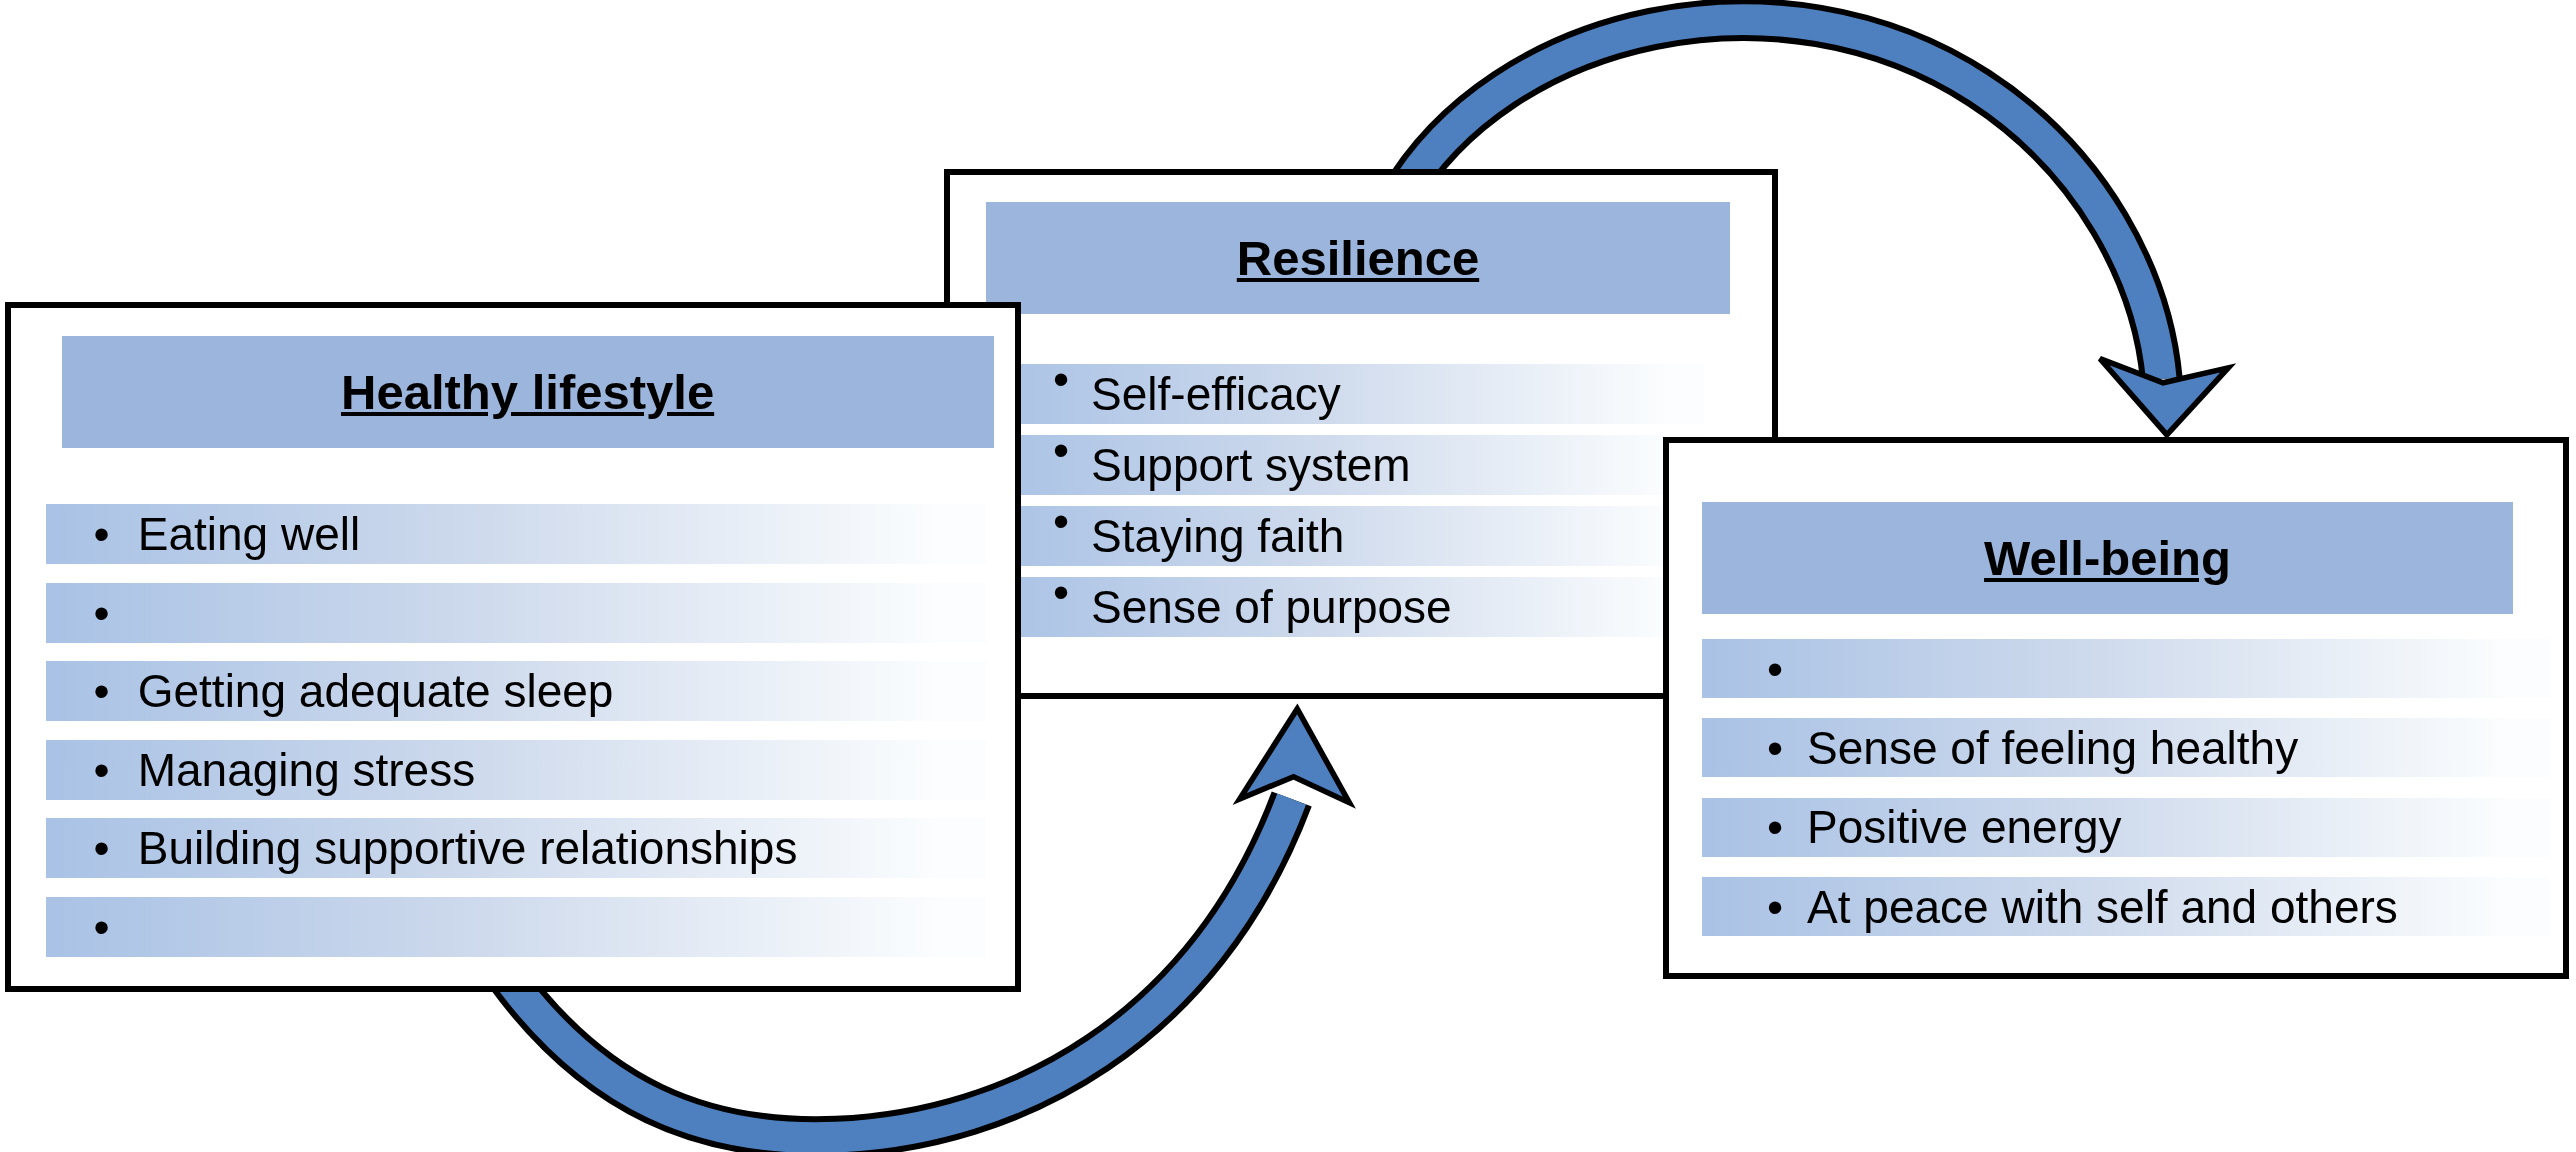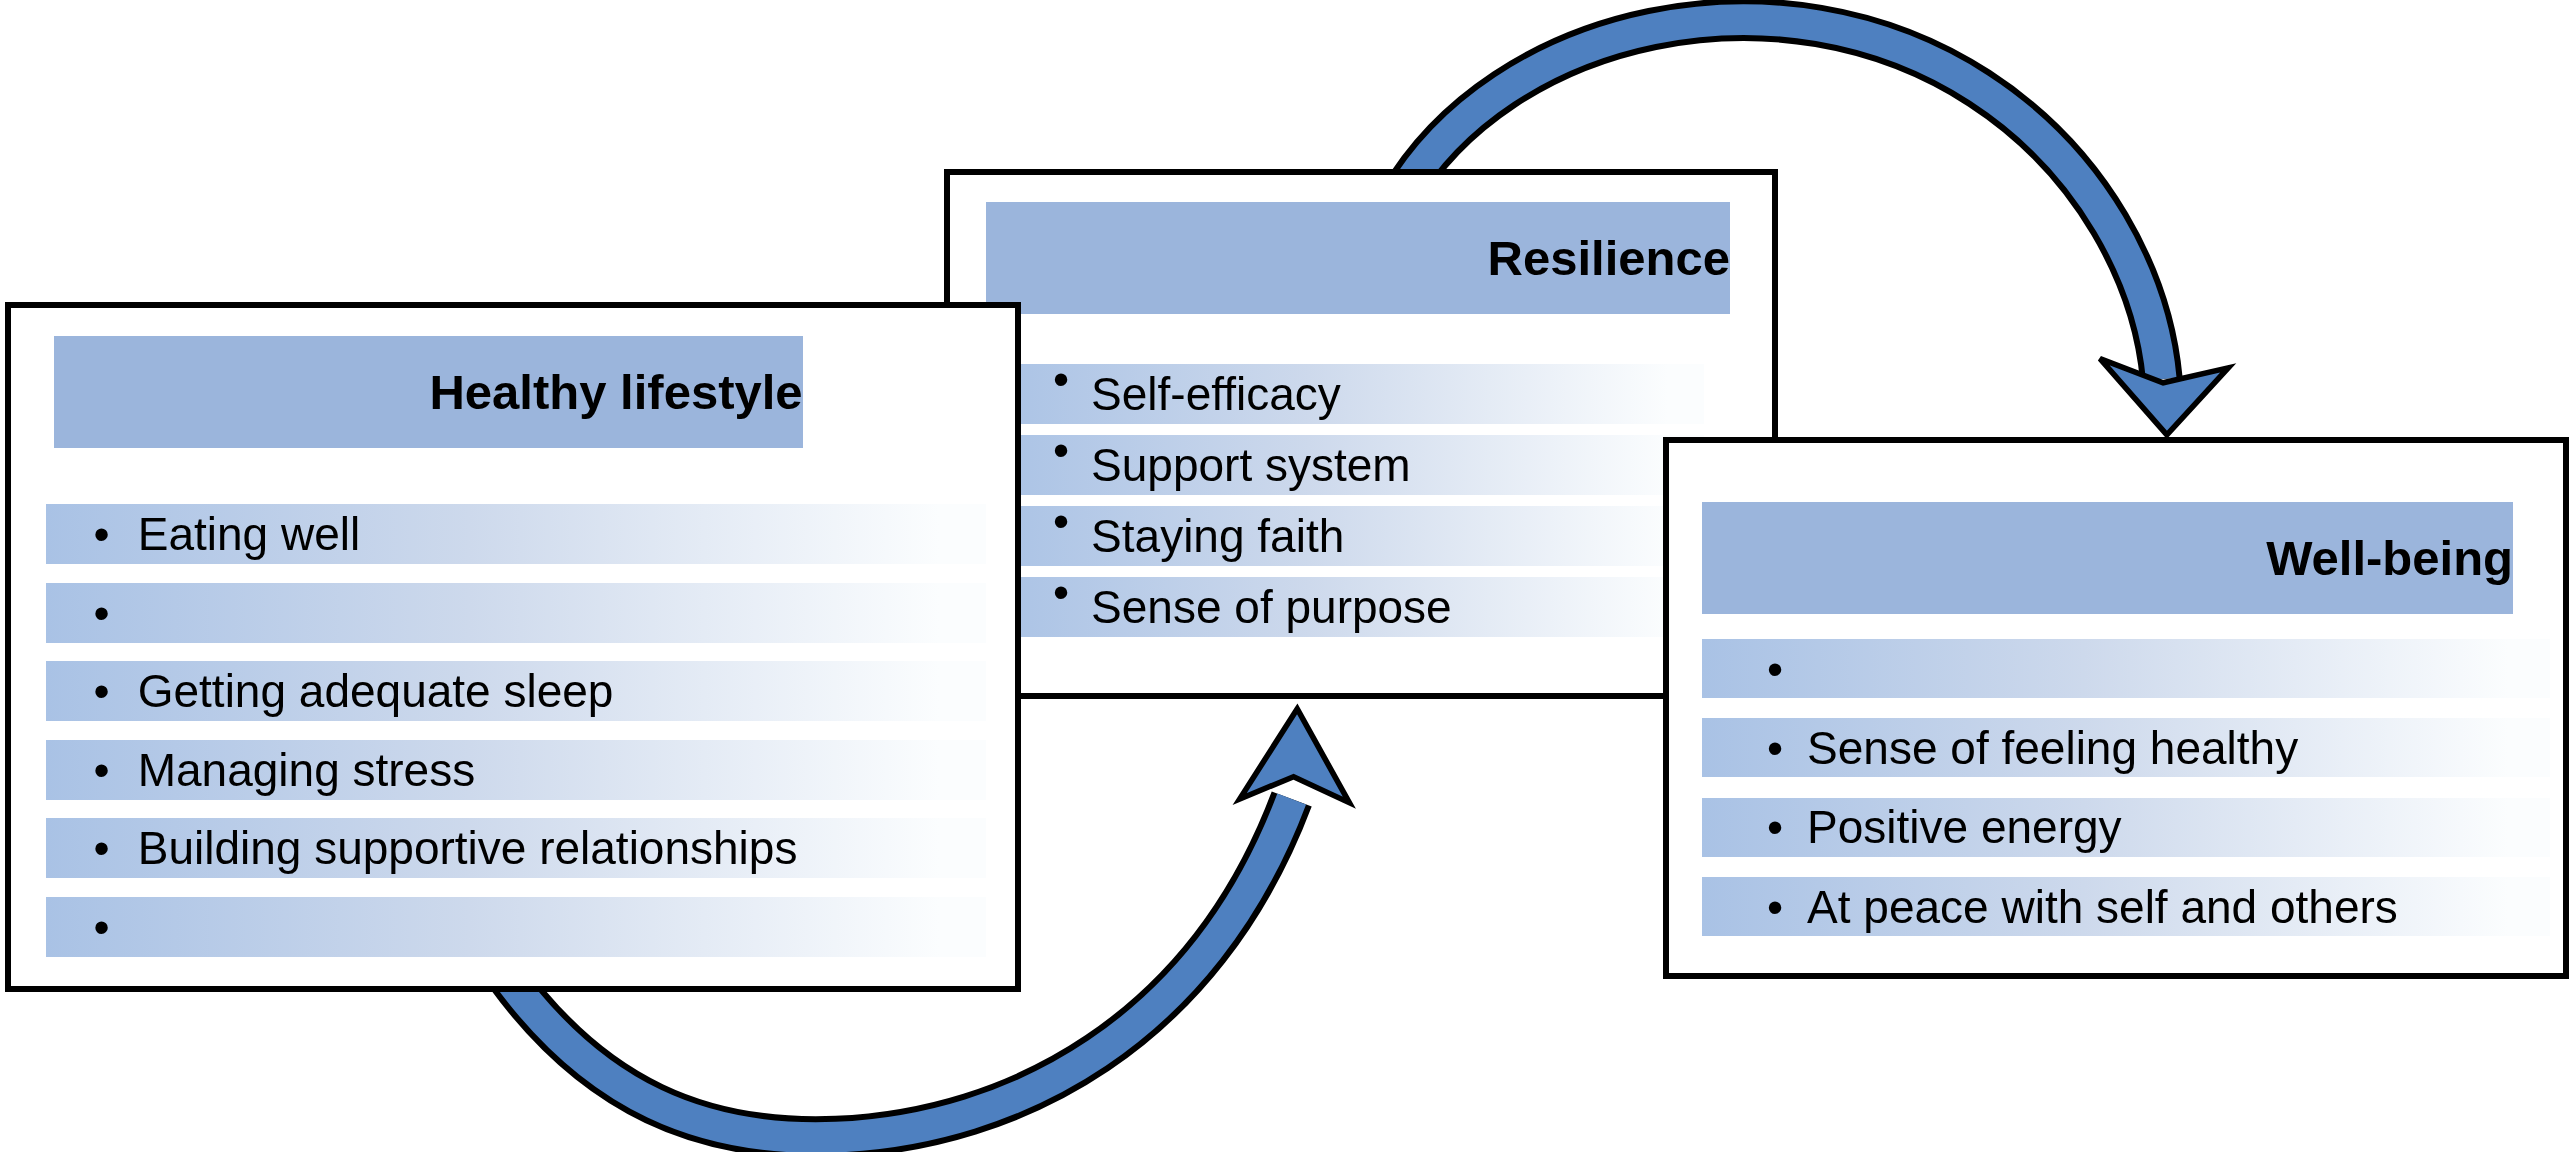--- a/index.html
+++ b/index.html
@@ -26,24 +26,25 @@
   .box-left  {left:4.6px;  top:302px;width:1016px;height:690px;z-index:3;}
   .box-right {left:1663px;top:437px;width:906px;height:542px;z-index:4;}
 
   .hdr{
     position:absolute;
     height:112px;
     background:var(--header-fill,#9bb5dc);
     font-weight:bold;
     font-size:49px;
     line-height:112px;
-    text-align:right;
+    text-align:center;
     color:var(--text,#000);
+    text-decoration:underline;
   }
-  .box-left  .hdr{left:43px;top:28px;width:749px;}
+  .box-left  .hdr{left:51px;top:28px;width:932px;}
   .box-middle .hdr{left:36px;top:27px;width:744px;}
   .box-right .hdr{left:33px;top:29px;width:811px;margin-top:30px;}
 
   .rows{position:absolute;}
   .box-left  .rows{left:35px;top:196px;width:940px;}
   .box-middle .rows{left:36px;top:189px;width:718px;}
   .box-right .rows{left:33px;top:196px;width:848px;}
 
   .row{
     display:flex;

